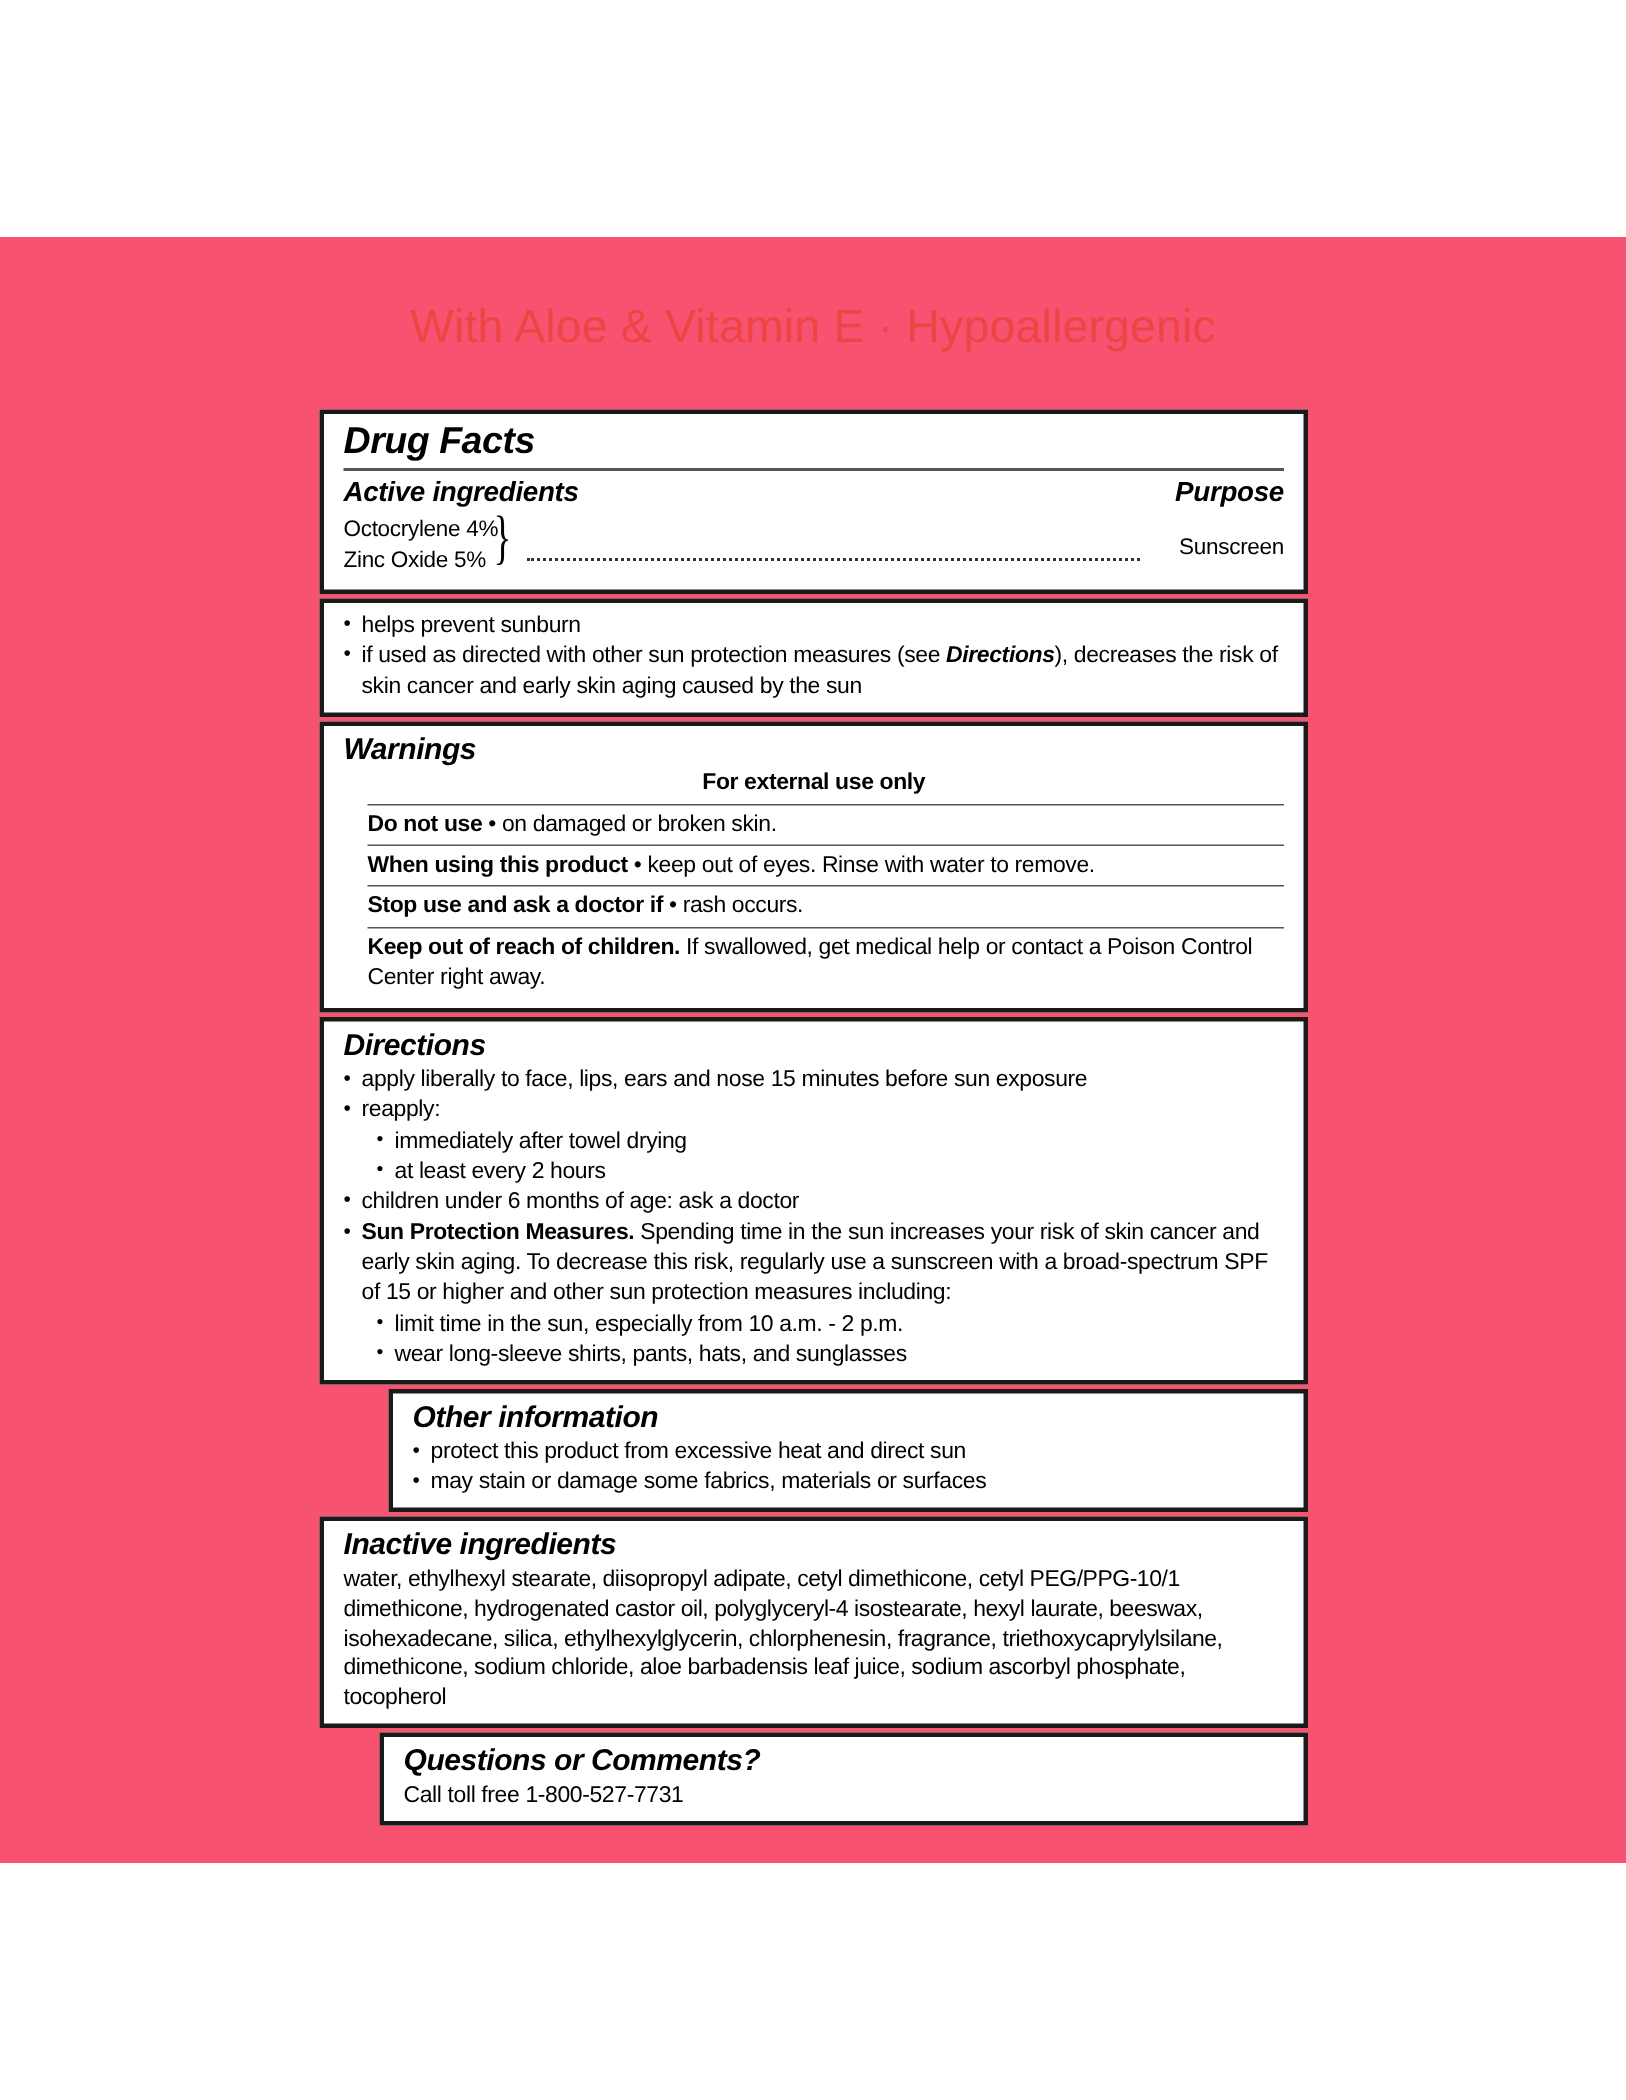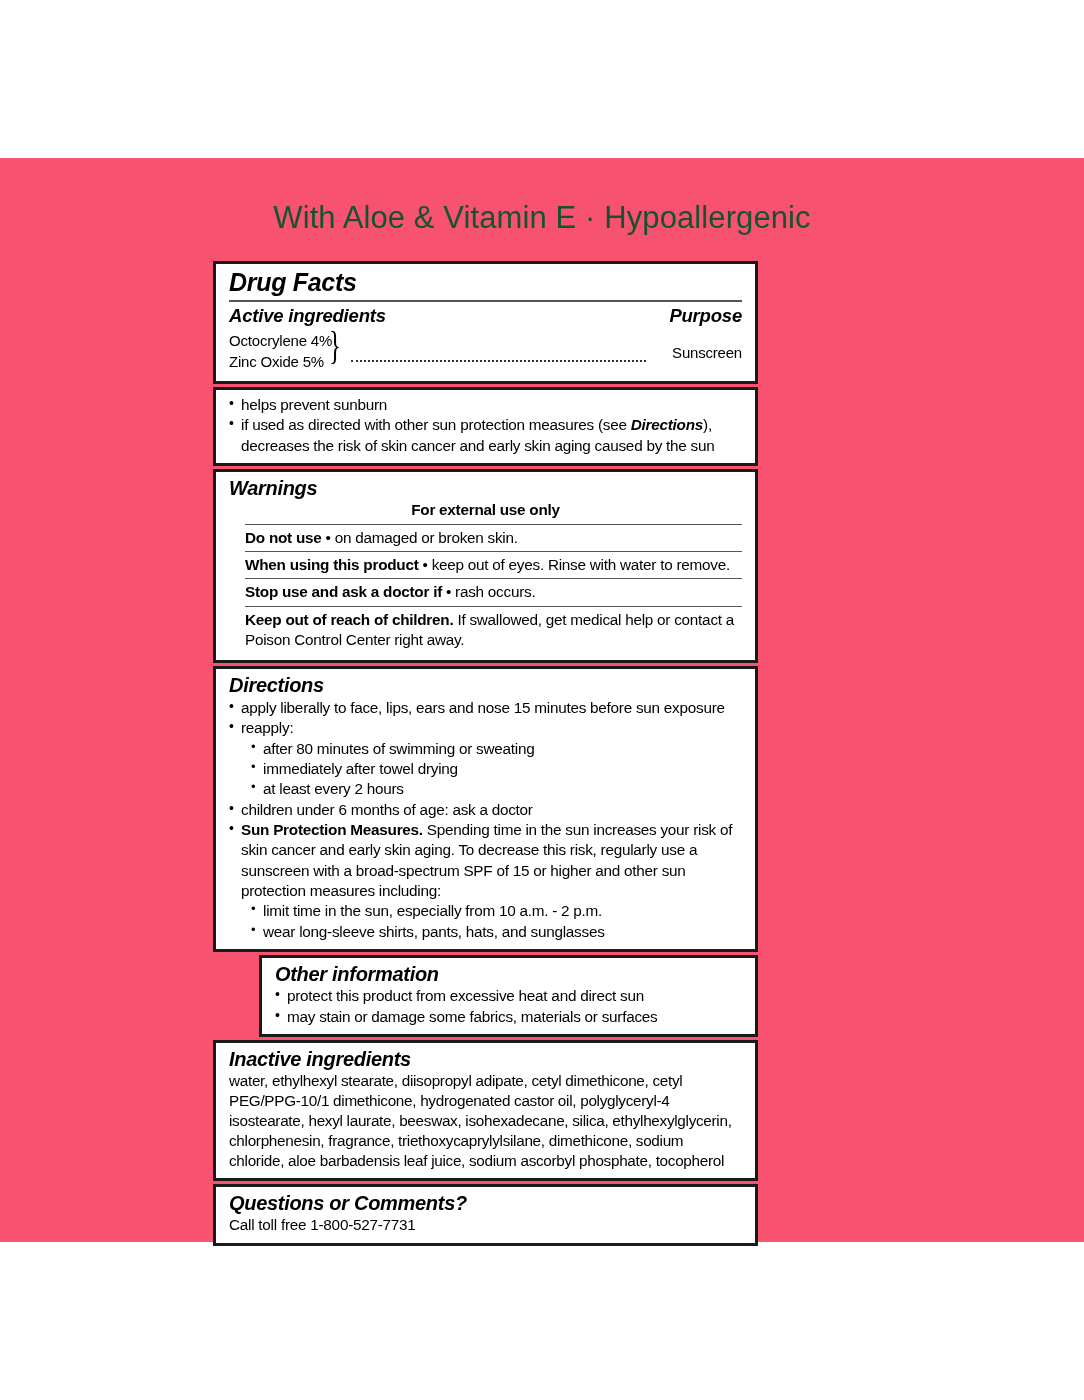--- a/index.html
+++ b/index.html
@@ -39,22 +39,22 @@
     font-size: 31px;
     font-weight: 300;
     letter-spacing: 0.1px;
     font-family: "Liberation Sans", sans-serif;
   }
 
   
   .dfl {
     position: absolute;
     left: 213px;
-    top: 261px;
-    width: 545px;
+    top: 273px;
+    width: 659px;
     box-sizing: border-box;
   }
   .box {
     border: 3px solid #1a1a1a;
     background: #ffffff;
     box-sizing: border-box;
     padding: 5px 13px 7px 13px;
     margin-bottom: 3px;
   }
   .box:last-child { margin-bottom: 0; }
@@ -184,21 +184,21 @@
   }
   i.ital { font-style: italic; font-weight: bold; }
 </style>
 </head>
 <body>
 
 <div class="page">
 
   <div class="pink-band" style="background: rgb(247, 83, 112);"></div>
 
-  <div class="tagline" style="color: #14532d;">With Aloe &amp; Vitamin E · Hypoallergenic</div>
+  <div class="tagline" style="color: #ef4444;">With Aloe &amp; Vitamin E · Hypoallergenic</div>
 
   <div class="dfl">
 
     <div class="box" style="border-color: rgb(26, 26, 26);">
       <div class="title-main">Drug Facts</div>
       <div class="rule-under-title"></div>
       <div class="hdr-row">
         <span>Active ingredients</span>
         <span>Purpose</span>
       </div>
@@ -229,21 +229,20 @@
       <div class="warn-line"><span class="warn-bold">Keep out of reach of children.</span><span> If swallowed, get medical help or contact a Poison Control Center right away.</span></div>
     </div>
 
     <div class="box" style="border-color: rgb(26, 26, 26);">
       <div class="sect-title">Directions</div>
       <ul class="b">
         <li>apply liberally to face, lips, ears and nose 15 minutes before sun exposure</li>
         <li>reapply:</li>
       </ul>
       <ul class="b sub">
-        <li>after 80 minutes of swimming or sweating</li>
         <li>immediately after towel drying</li>
         <li>at least every 2 hours</li>
       </ul>
       <ul class="b">
         <li>children under 6 months of age: ask a doctor</li>
         <li><span class="warn-bold">Sun Protection Measures.</span><span> Spending time in the sun increases your risk of skin cancer and early skin aging. To decrease this risk, regularly use a sunscreen with a broad-spectrum SPF of 15 or higher and other sun protection measures including:</span></li>
       </ul>
       <ul class="b sub">
         <li>limit time in the sun, especially from 10 a.m. - 2 p.m.</li>
         <li>wear long-sleeve shirts, pants, hats, and sunglasses</li>
@@ -256,19 +255,19 @@
         <li>protect this product from excessive heat and direct sun</li>
         <li>may stain or damage some fabrics, materials or surfaces</li>
       </ul>
     </div>
 
     <div class="box" style="border-color: rgb(26, 26, 26);">
       <div class="sect-title">Inactive ingredients</div>
       <div class="plain-para">water, ethylhexyl stearate, diisopropyl adipate, cetyl dimethicone, cetyl PEG/PPG-10/1 dimethicone, hydrogenated castor oil, polyglyceryl-4 isostearate, hexyl laurate, beeswax, isohexadecane, silica, ethylhexylglycerin, chlorphenesin, fragrance, triethoxycaprylylsilane, dimethicone, sodium chloride, aloe barbadensis leaf juice, sodium ascorbyl phosphate, tocopherol</div>
     </div>
 
-    <div class="box" style="border-color: rgb(26, 26, 26);">
+    <div class="box" style="border-color: rgb(26, 26, 26); margin-left: 40px;">
       <div class="sect-title">Questions or Comments?</div>
       <div class="qc-line">Call toll free 1-800-527-7731</div>
     </div>
 
   </div>
 </div>
 
 </body></html>

